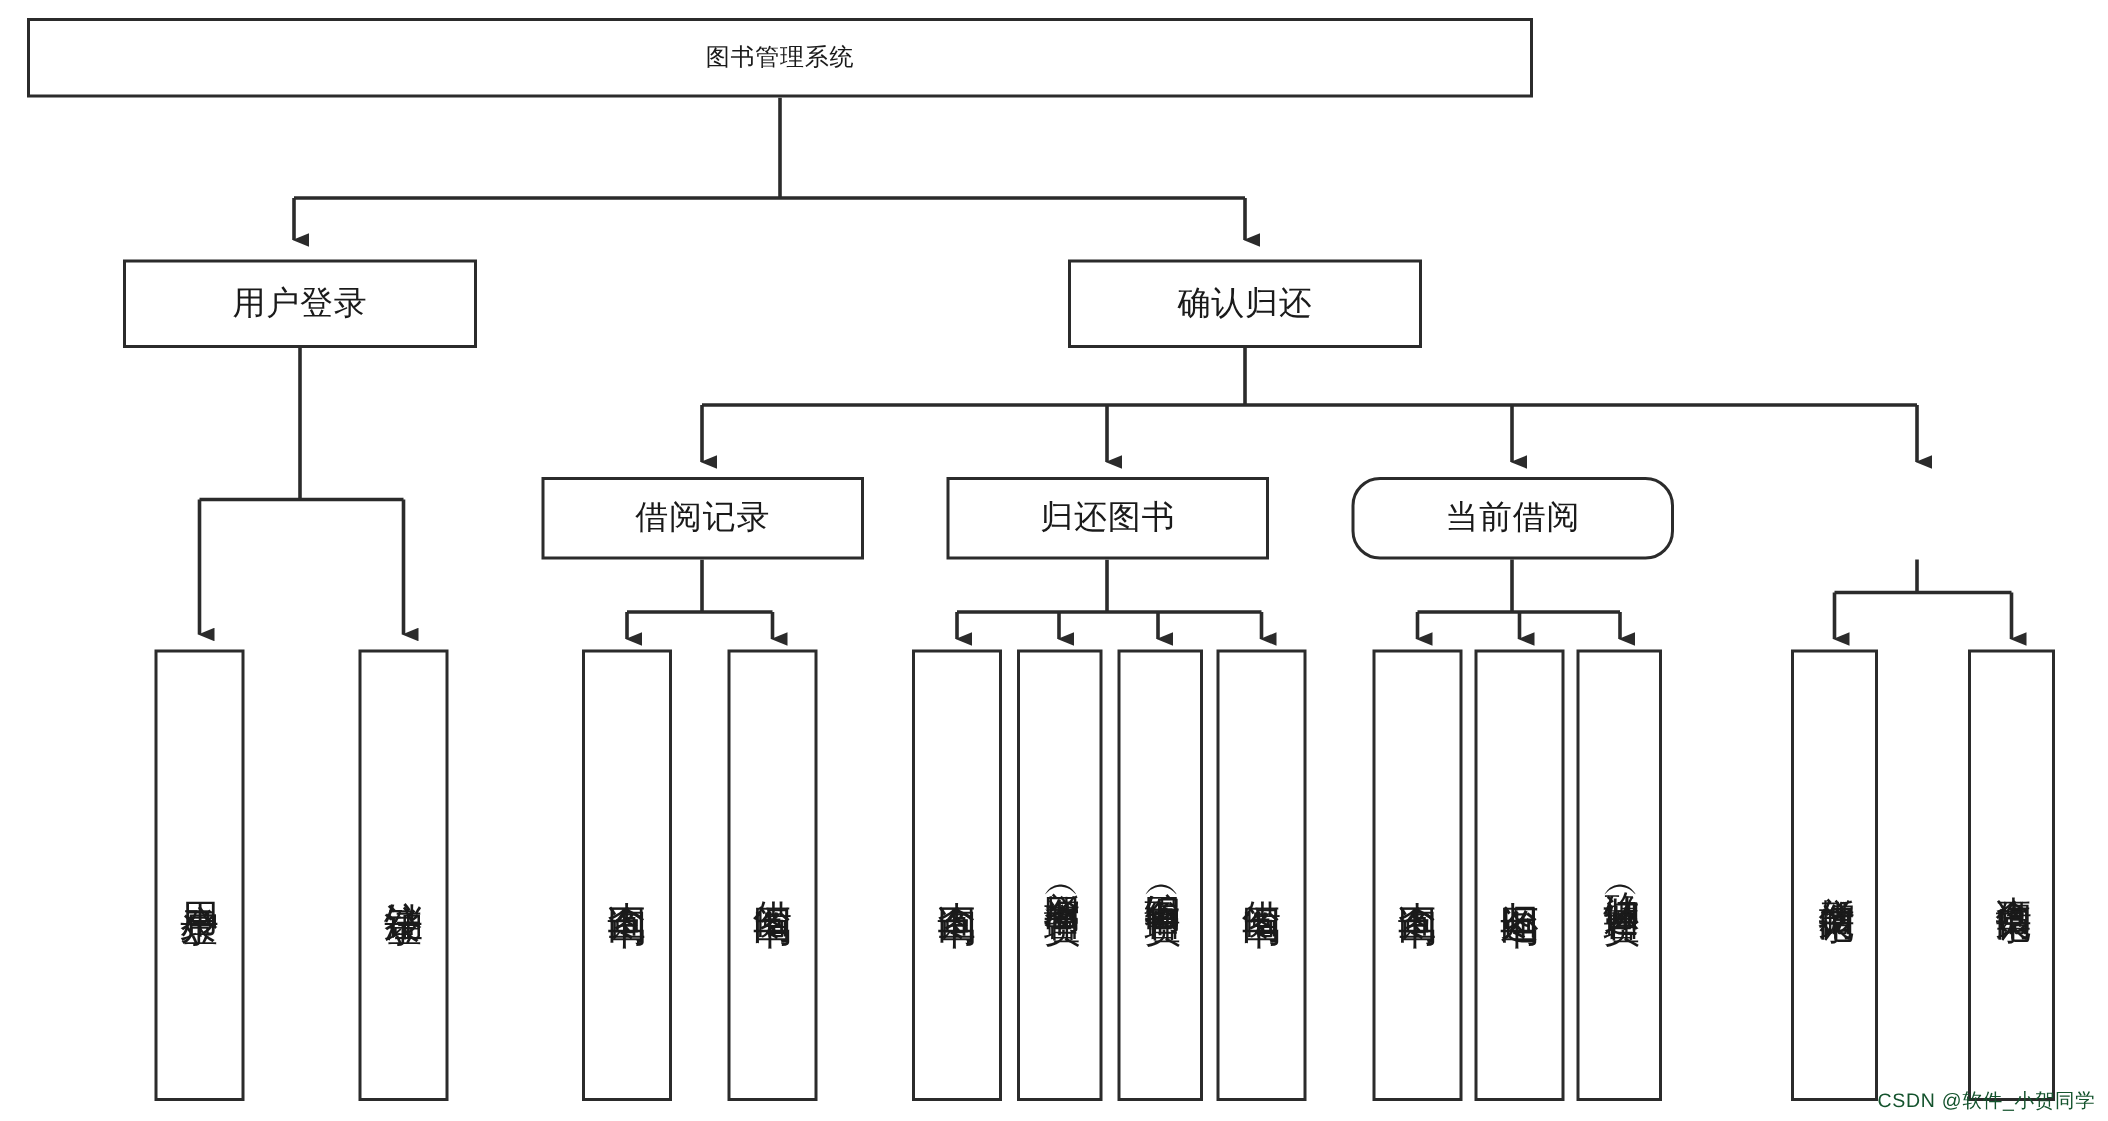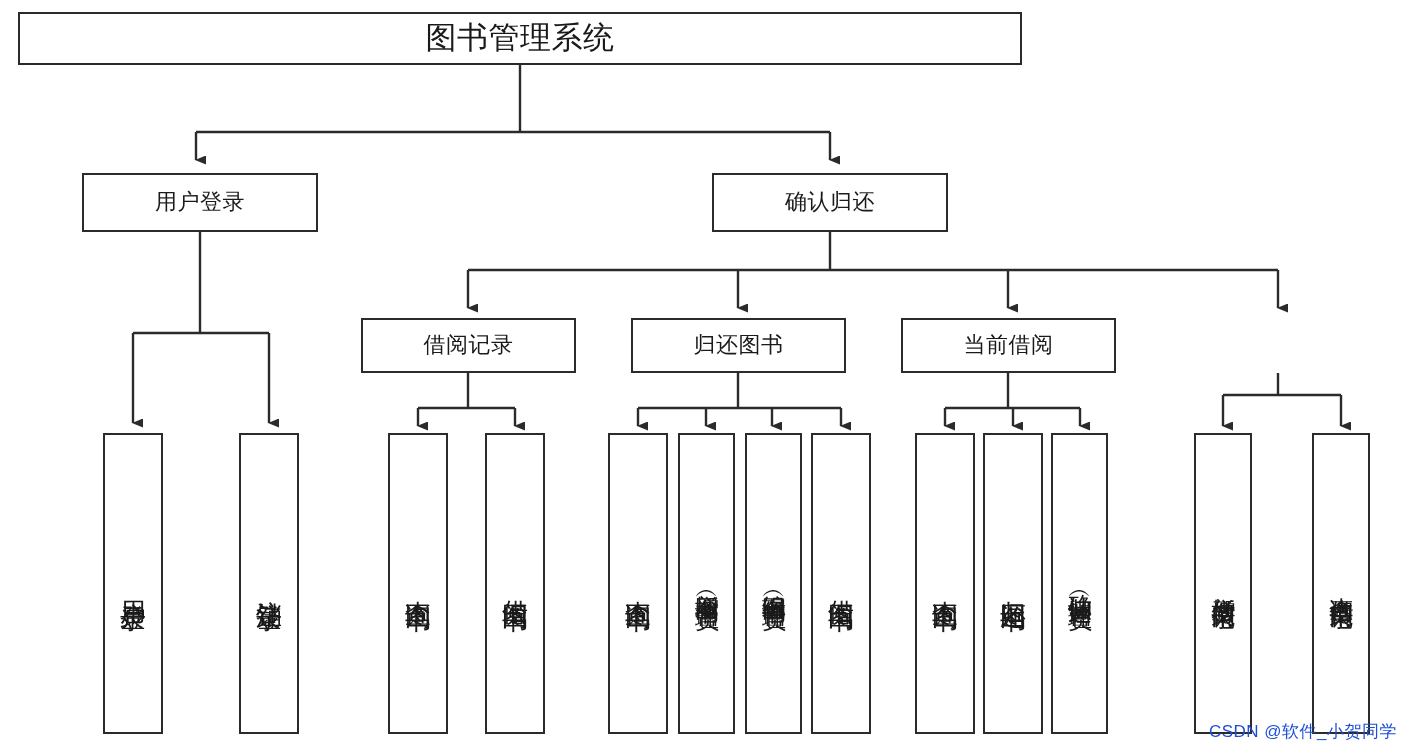--- a/index.html
+++ b/index.html
@@ -42,21 +42,21 @@
     line-height: 1.12;
     color: #1a1a1a;
   }
   
   .node.horiz .node-label {
     font-size: 22px;
     letter-spacing: 0.5px;
     white-space: nowrap;
   }
   .node.root .node-label {
-    font-size: 31px;
+    font-size: 16px;
   }
   
   .node.vert {
     align-items: center;
     justify-content: center;
     padding: 6px 2px;
   }
   .node.vert .node-label {
     writing-mode: vertical-rl;
     text-orientation: upright;
@@ -65,22 +65,22 @@
     letter-spacing: 2px;
     max-height: 100%;
   }
   .node.vert.narrow .node-label {
     font-size: 24px;
   }
   .watermark {
     position: absolute;
     right: 8px;
     bottom: 4px;
-    font-size: 17px;
-    color: #1d4ed8;
+    font-size: 13px;
+    color: #14532d;
     letter-spacing: 0.5px;
     white-space: nowrap;
     user-select: none;
   }
 </style>
 </head>
 <body>
 
 <div id="diagram-root">
 
@@ -144,21 +144,21 @@
   <div class="node horiz" style="left:712px; top:173px; width:236px; height:59px;">
     <span class="node-label">确认归还</span>
   </div>
 
   <div class="node horiz" style="left:361px; top:318px; width:215px; height:55px;">
     <span class="node-label">借阅记录</span>
   </div>
   <div class="node horiz" style="left:631px; top:318px; width:215px; height:55px;">
     <span class="node-label">归还图书</span>
   </div>
-  <div class="node horiz" style="left:901px; top:318px; width:215px; height:55px;">
+  <div class="node horiz" style="left:901px; top:318px; width:215px; height:55px;border-radius:19px;">
     <span class="node-label">当前借阅</span>
   </div>
 
   <div class="node vert" style="left:103px; top:433px; width:60px; height:301px;">
     <span class="node-label">用户登录</span>
   </div>
   <div class="node vert" style="left:239px; top:433px; width:60px; height:301px;">
     <span class="node-label">注销登录</span>
   </div>
 

